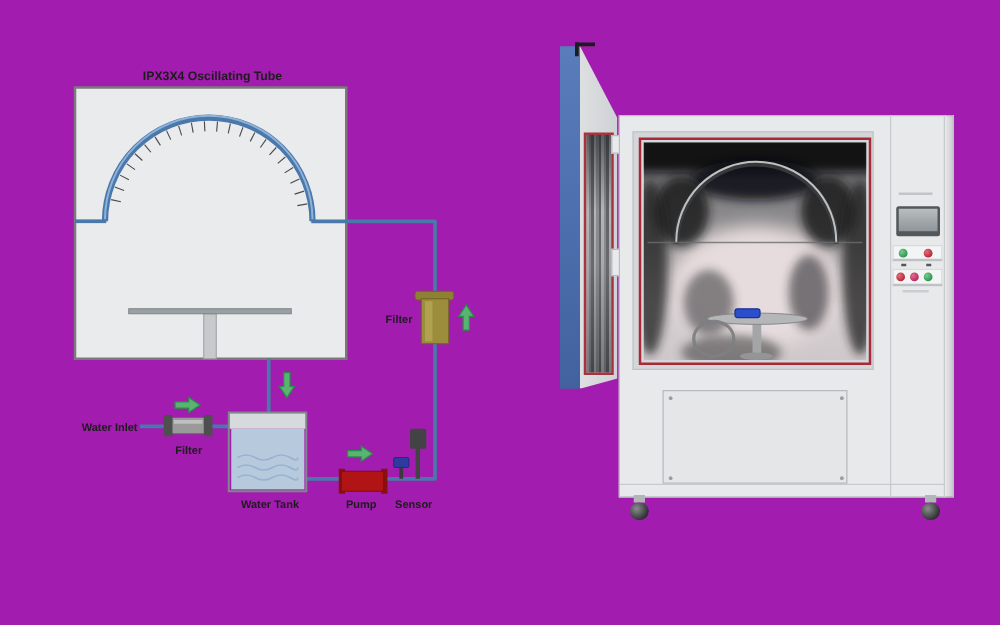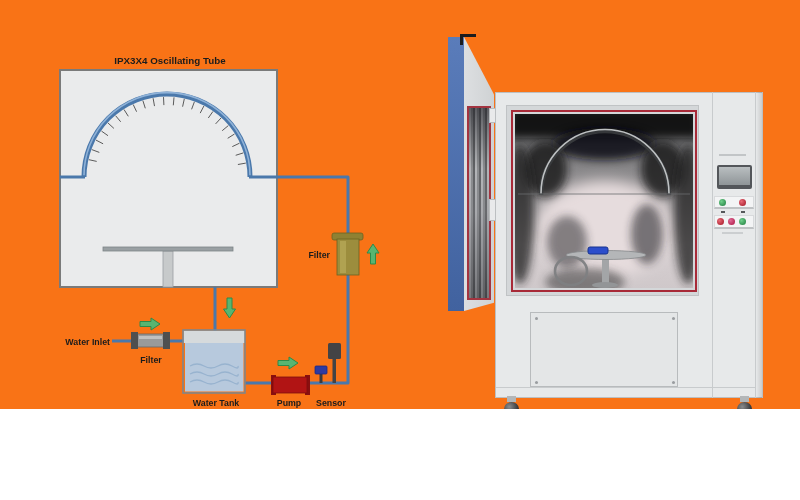--- a/index.html
+++ b/index.html
@@ -1,16 +1,16 @@
 <!DOCTYPE html>
 <html><head>
 <meta charset="utf-8">
 <style>
   html,body{margin:0;padding:0;background:#fff;}
-  .stage{position:relative;width:800px;height:409px;background:#f97316;overflow:hidden;
+  .stage{position:relative;width:800px;height:500px;background:#a21caf;overflow:hidden;
          font-family:"Liberation Sans",sans-serif;}
   .abs{position:absolute;}
 
   
   #diagram-svg{position:absolute;left:0;top:0;}
   .diag-label{font-family:"Liberation Sans",sans-serif;font-weight:bold;font-size:8.8px;fill:#1c1c1c;}
   .diag-title{font-family:"Liberation Sans",sans-serif;font-weight:bold;font-size:9.8px;fill:#1c1c1c;}
   #arc-ticks line{stroke:#4a4a4a;stroke-width:.9;}
 
   

